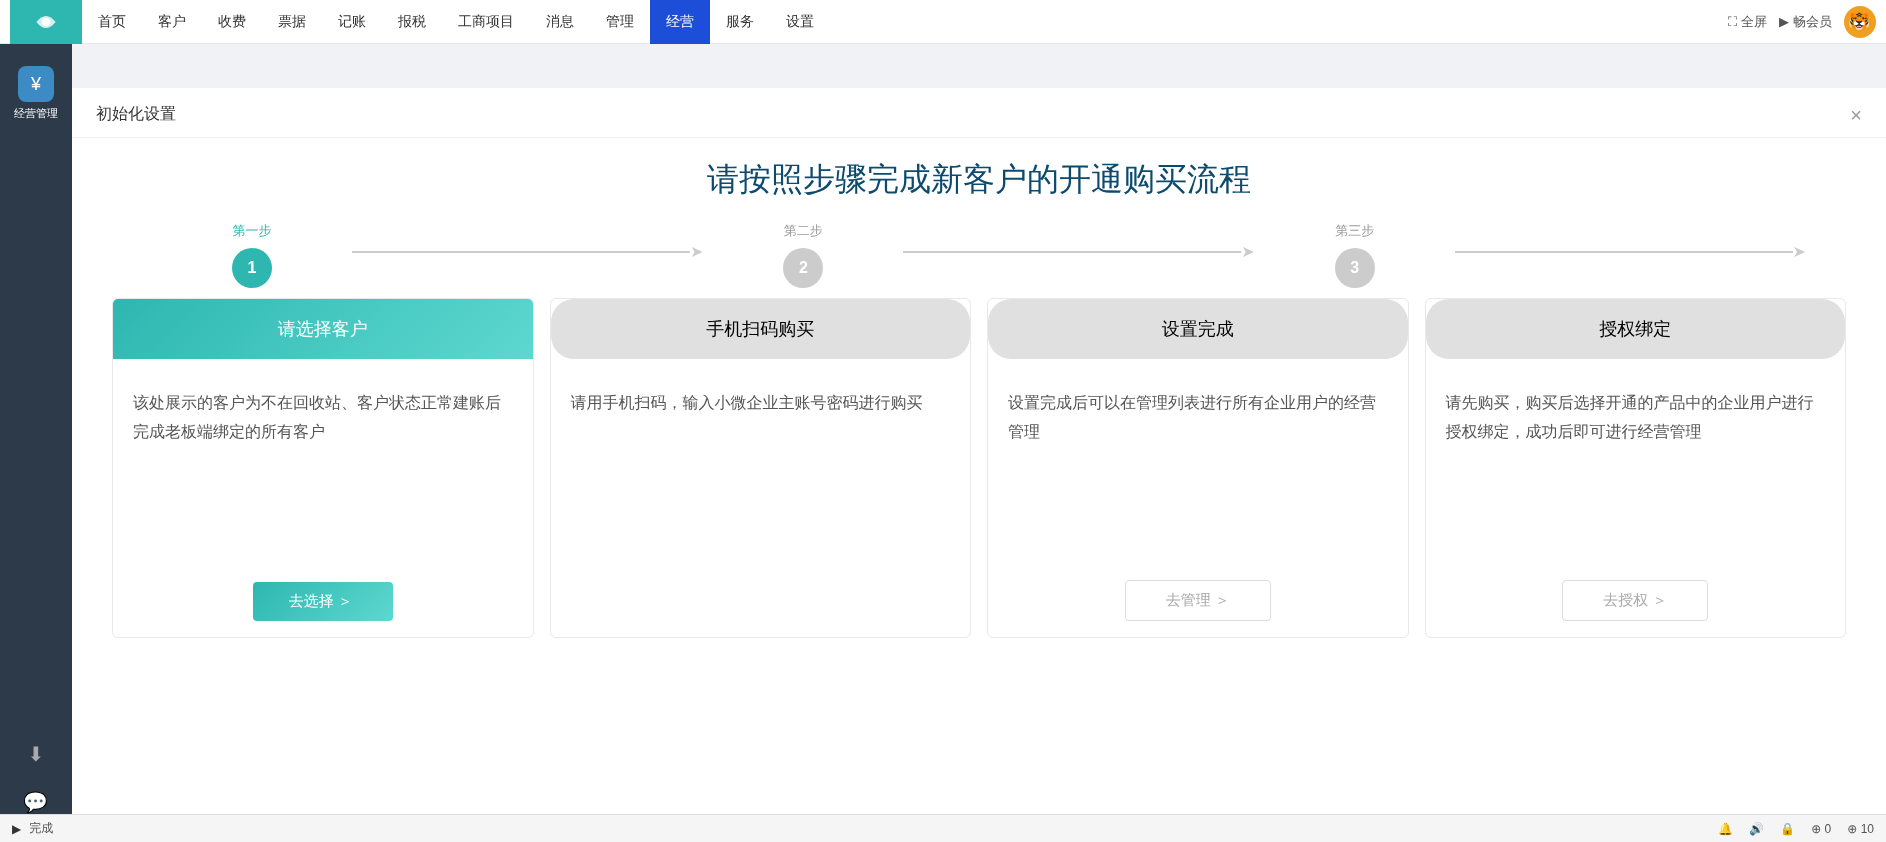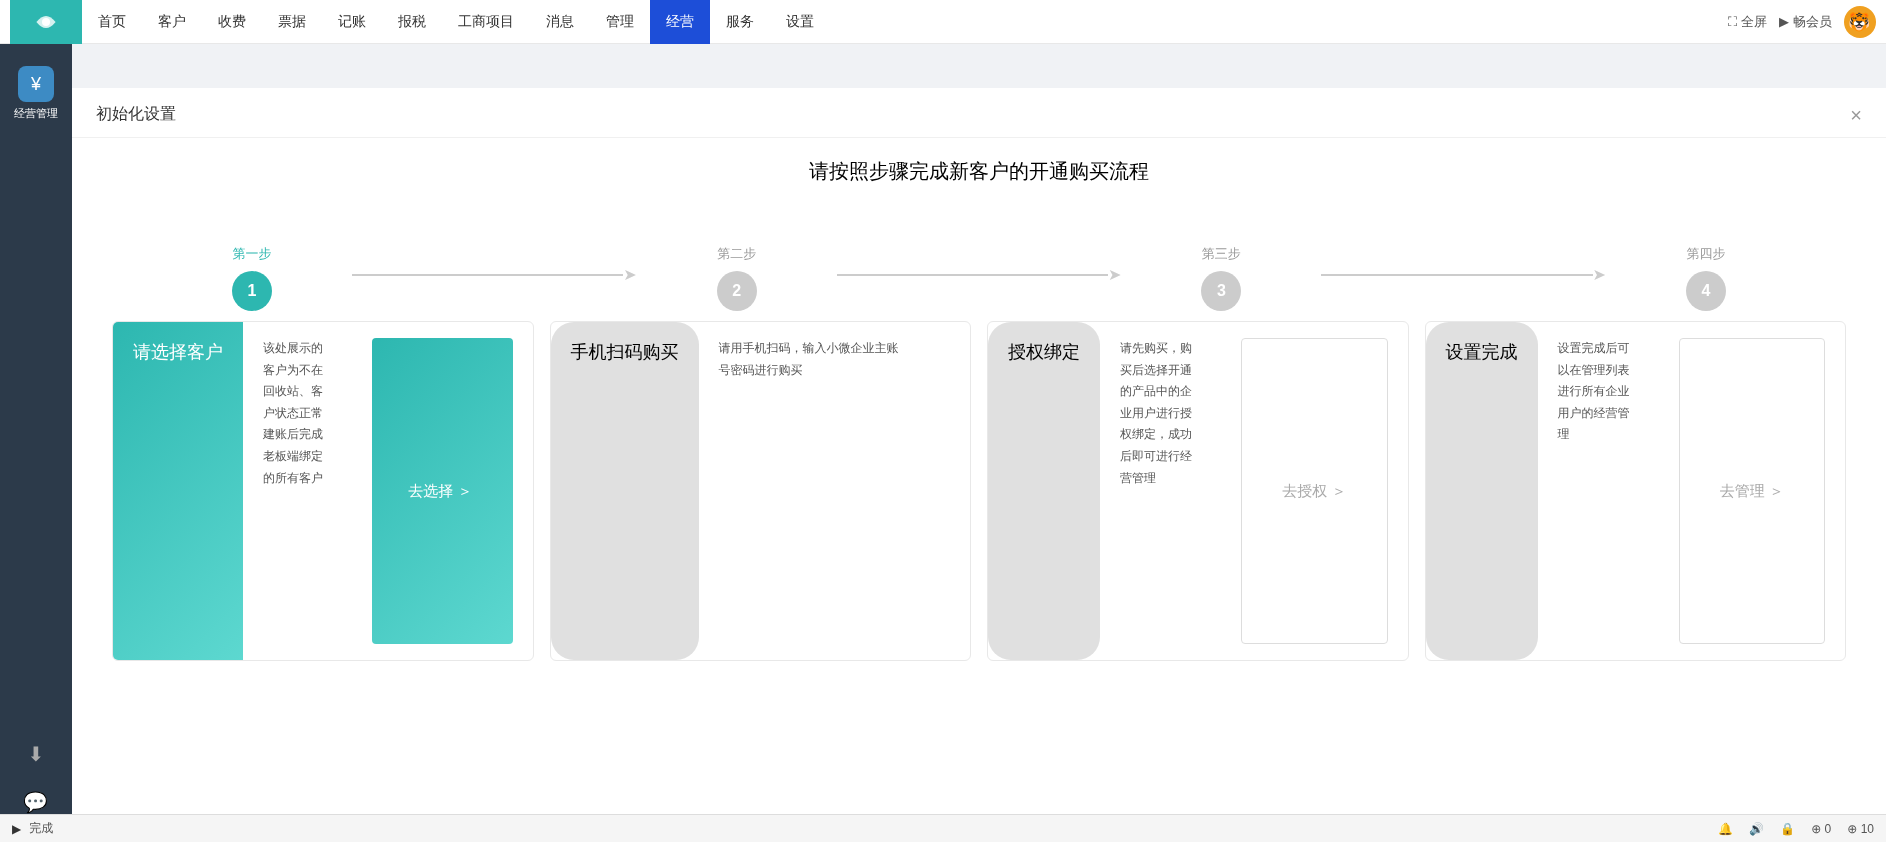--- a/index.html
+++ b/index.html
@@ -82,55 +82,55 @@
       display: flex; align-items: center; justify-content: space-between;
       padding: 16px 24px 12px;
       border-bottom: 1px solid #f0f0f0;
     }
     .page-title { font-size: 16px; color: #333; font-weight: 500; text-align: center; }
     .close-btn { font-size: 20px; color: #999; cursor: pointer; line-height: 1; }
 
     
     .content { padding: 20px 40px; }
     .main-title {
-      text-align: center; font-size: 20px; color: #000000; font-weight: 400;
-      margin-bottom: 60px;
+      text-align: center; font-size: 32px; color: #0c4a6e; font-weight: 400;
+      margin-bottom: 20px;
     }
     .step-label { font-size: 13px; color: #999; margin-bottom: 8px; }
     .step-label.active { color: #2db7b0; }
     .step-circle {
       width: 40px; height: 40px; border-radius: 50%;
       background: #ccc; display: flex; align-items: center; justify-content: center;
       font-size: 16px; color: #fff; font-weight: bold;
       position: relative; z-index: 2;
     }
     .step-circle.active { background: #2db7b0; }
 
     
     .cards-row {
       display: flex; gap: 16px; padding: 0 0px;
     }
     .card {
       flex: 1; border: 1px solid #e8e8e8; border-radius: 6px;
       overflow: hidden; background: #fff;
-      display: flex; min-height: 340px;
+      display: flex; flex-direction: column; min-height: 340px;
     }
     .card-header {
       padding: 18px 20px; font-size: 18px; font-weight: 500;
       text-align: center;
     }
     .card-header.active {
       background: linear-gradient(135deg, #2db7b0, #5dd8d0);
       color: #fff;
     }
     .card-header.inactive {
       background: #e0e0e0; color: #000000; border-radius: 23px;
     }
     .card-body {
-      padding: 16px 20px; flex: 1; font-size: 12px; color: #555; line-height: 1.8;
+      padding: 30px 20px; flex: 1; font-size: 16px; color: #555; line-height: 1.8;
     }
     .card-footer {
       padding: 16px 20px; display: flex; justify-content: center;
     }
     .btn-action {
       padding: 10px 40px; border-radius: 4px; border: none;
       font-size: 15px; cursor: pointer; display: flex; align-items: center; gap: 8px;
     }
     .btn-active {
       background: linear-gradient(135deg, #2db7b0, #5dd8d0);
@@ -256,58 +256,52 @@
         <div class="step-circle">
           <span>3</span>
         </div>
       </div>
 
       <div class="connector-block">
         <div class="conn-line"></div>
         <span class="conn-arrow">➤</span>
       </div>
 
-      <div class="step-block">
-        <span class="step-label">第四步</span>
-        <div class="step-circle">
-          <span>4</span>
-        </div>
-      </div>
     </div>
 
     <div class="cards-row">
 
       <div class="card">
         <div class="card-header active">请选择客户</div>
         <div class="card-body">该处展示的客户为不在回收站、客户状态正常建账后完成老板端绑定的所有客户</div>
         <div class="card-footer">
           <button class="btn-action btn-active">去选择  ＞</button>
         </div>
       </div>
 
       <div class="card">
         <div class="card-header inactive">手机扫码购买</div>
         <div class="card-body">请用手机扫码，输入小微企业主账号密码进行购买</div>
         <div class="card-footer">
         </div>
       </div>
 
       <div class="card">
+        <div class="card-header inactive">设置完成</div>
+        <div class="card-body">设置完成后可以在管理列表进行所有企业用户的经营管理</div>
+        <div class="card-footer">
+          <button class="btn-action btn-inactive">去管理  ＞</button>
+        </div>
+      </div>
+
+      <div class="card">
         <div class="card-header inactive">授权绑定</div>
         <div class="card-body">请先购买，购买后选择开通的产品中的企业用户进行授权绑定，成功后即可进行经营管理</div>
         <div class="card-footer">
           <button class="btn-action btn-inactive">去授权  ＞</button>
-        </div>
-      </div>
-
-      <div class="card">
-        <div class="card-header inactive">设置完成</div>
-        <div class="card-body">设置完成后可以在管理列表进行所有企业用户的经营管理</div>
-        <div class="card-footer">
-          <button class="btn-action btn-inactive">去管理  ＞</button>
         </div>
       </div>
 
     </div>
   </div>
 </div>
 
 <div class="status-bar">
   <div class="status-bar-left">
     <span class="status-play">▶</span>

